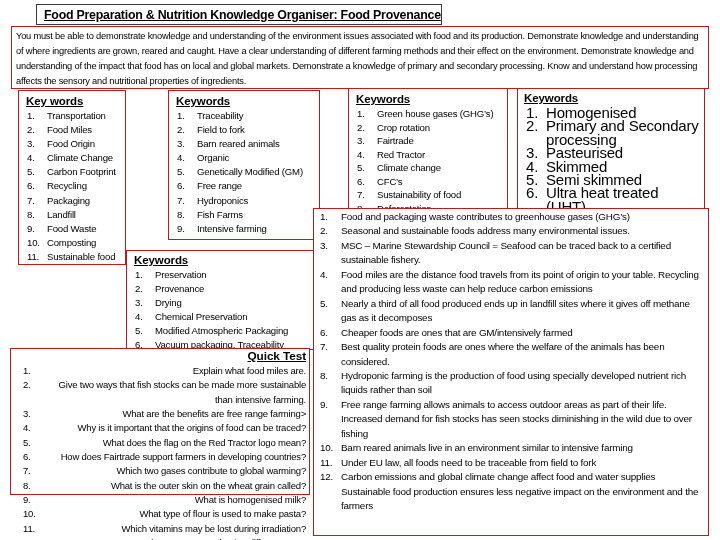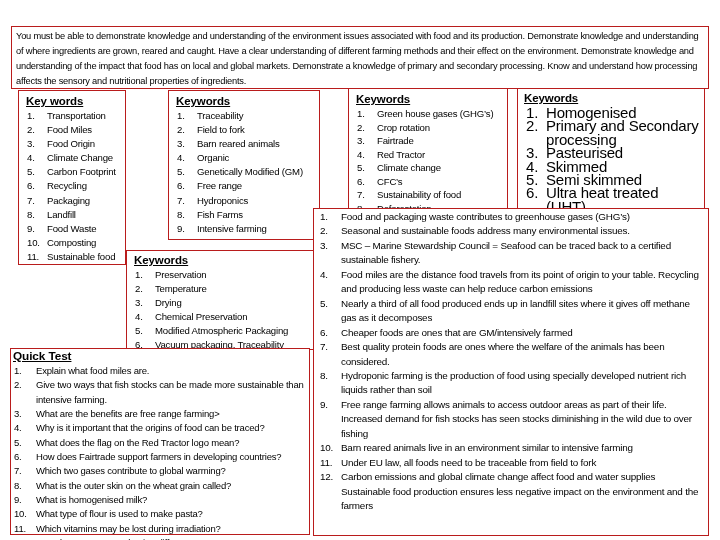--- a/index.html
+++ b/index.html
@@ -106,38 +106,42 @@
     font-size: 9.9px;
     line-height: 14.45px;
     padding-left: 24px;
     letter-spacing: -0.22px;
   }
   .keypoints ol.nlist > li::before { left: 3px; width: 20px; }
   .keypoints .hdr { font-size: 11.8px; margin-left: 2px; }
 
   
   .quicktest {
-    left: 10px; top: 348px; width: 300px; height: 187px;
-    padding: 1px 3px 0 1px;
+    left: 10px; top: 348px; width: 300px; height: 147px;
+    padding: 1px 3px 0 10px;
     z-index: 3;
+    text-align: right;
   }
   .quicktest ol.nlist > li {
     font-size: 9.5px;
     line-height: 14.35px;
     padding-left: 24px;
     letter-spacing: -0.2px;
   }
   .quicktest ol.nlist > li::before { left: 2px; width: 20px; }
   .quicktest .hdr { font-size: 11.8px; margin-left: 1px; }
 </style>
 </head>
 <body>
 
 <div id="page">
 
+  <div class="box dark title-box">
+    <span class="title-text">Food Preparation &amp; Nutrition Knowledge Organiser: Food Provenance</span>
+  </div>
 
   <div class="box intro-box">
     <div class="intro-text">You must be able to demonstrate knowledge and understanding of the environment issues associated with food and its production.  Demonstrate knowledge and understanding of where ingredients are grown, reared and caught.  Have a clear understanding of different farming methods and their effect on the environment.  Demonstrate knowledge and understanding of the impact that food has on local and global markets.  Demonstrate a knowledge of primary and secondary processing.  Know and understand how processing affects the sensory and nutritional properties of ingredients.</div>
   </div>
 
   <div class="box kw1">
     <div class="hdr">Key words</div>
     <ol class="nlist">
       <li>Transportation</li>
       <li>Food Miles</li>
@@ -193,21 +197,21 @@
       <li>Ultra heat treated (UHT)</li>
       <li>Sterilised</li>
       <li>Evaporated, Condensed</li>
     </ol>
   </div>
 
   <div class="box kw5">
     <div class="hdr">Keywords</div>
     <ol class="nlist">
       <li>Preservation</li>
-      <li>Temperature</li>
+      <li>Provenance</li>
       <li>Drying</li>
       <li>Chemical Preservation</li>
       <li>Modified Atmospheric Packaging</li>
       <li>Vacuum packaging, Traceability</li>
     </ol>
   </div>
 
   <div class="box keypoints">
     <ol class="nlist">
       <li>Food and packaging waste contributes to greenhouse gases (GHG’s)</li>

